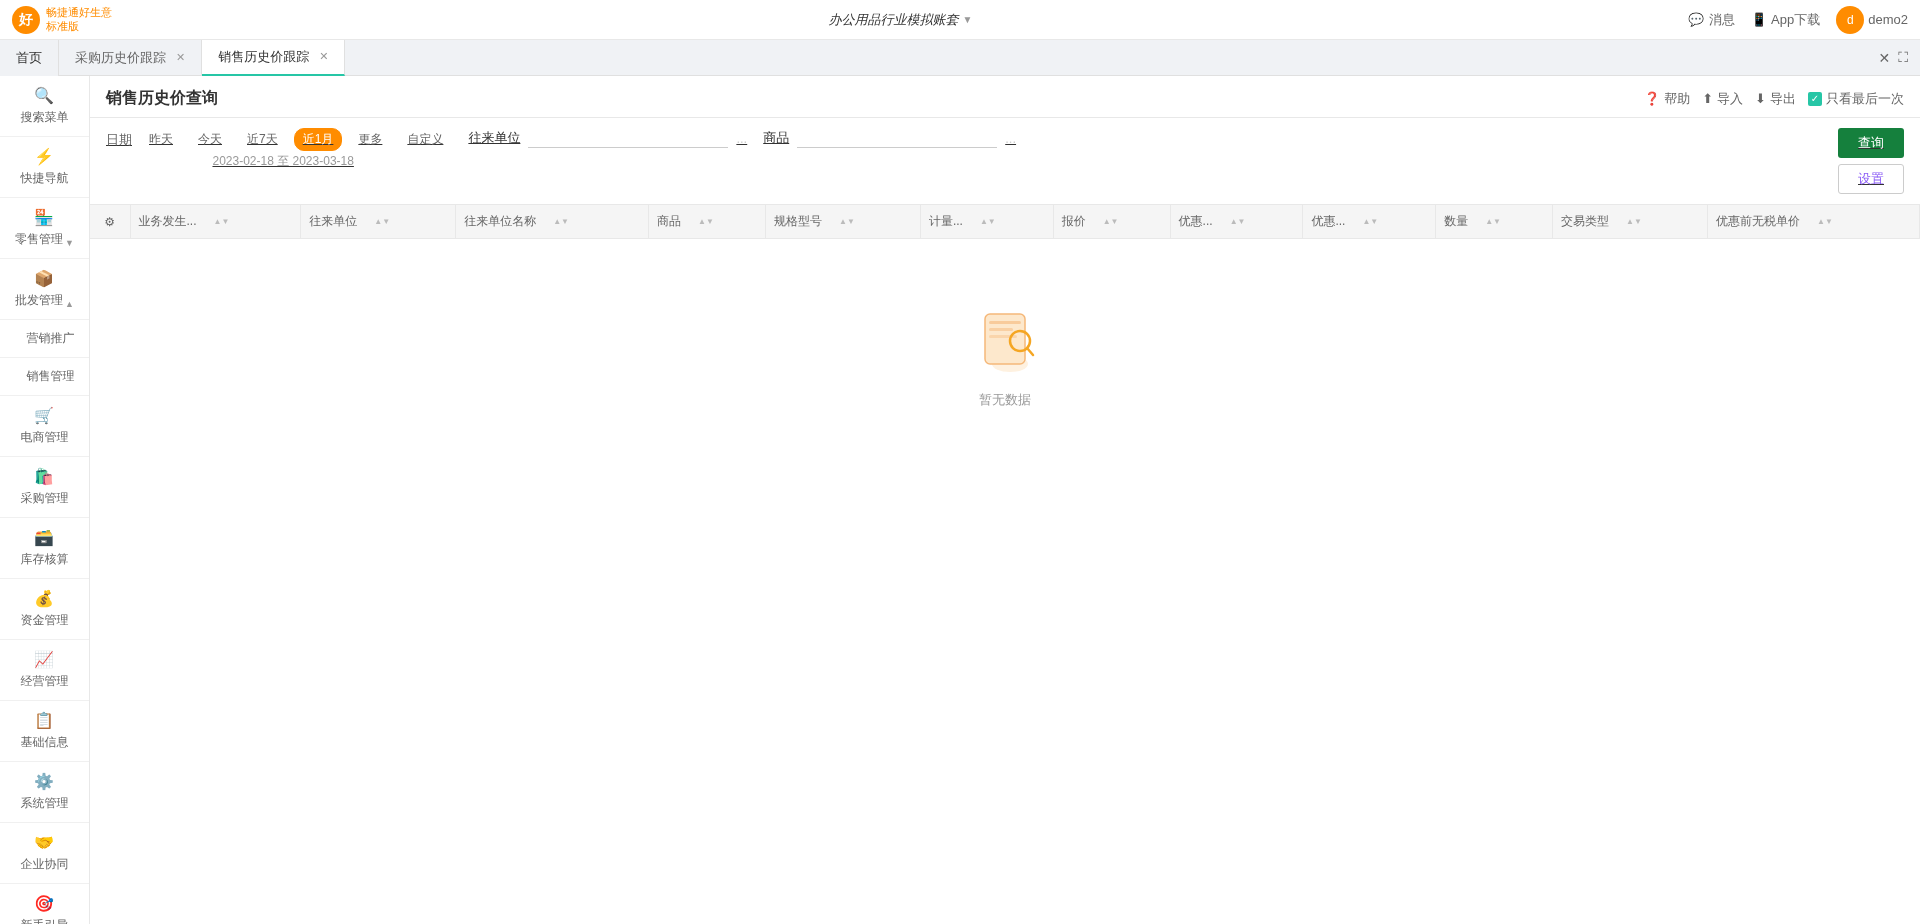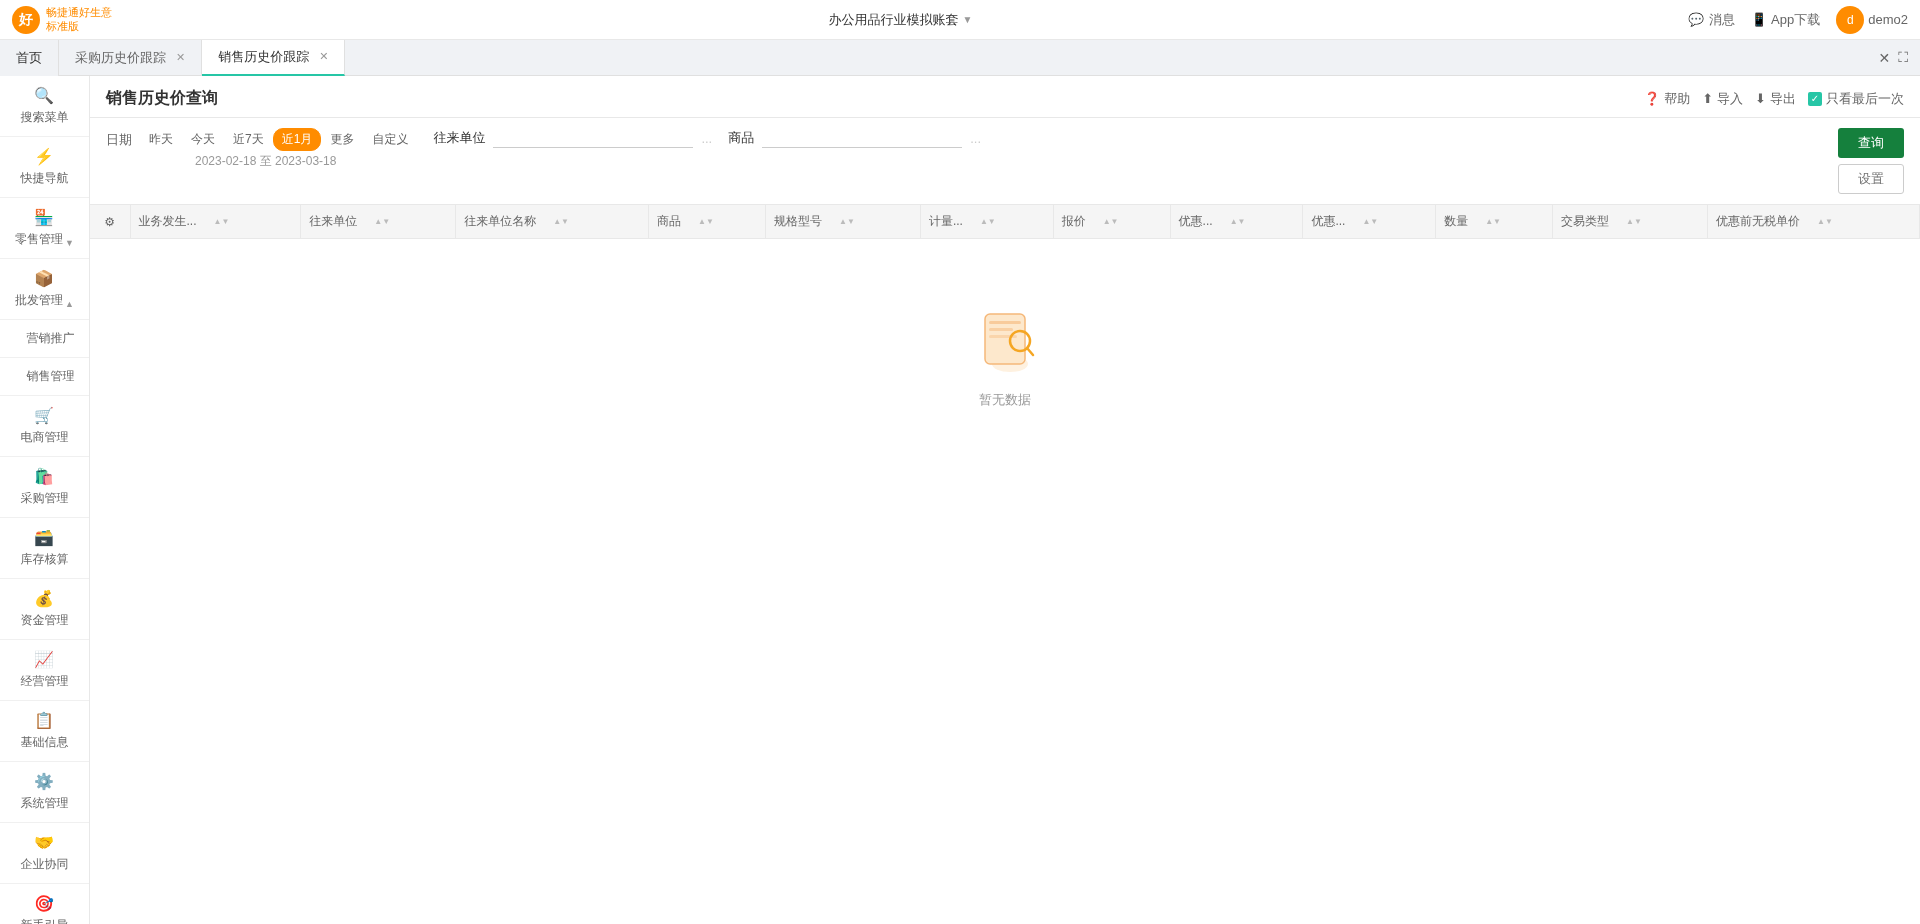--- a/index.html
+++ b/index.html
@@ -14,21 +14,21 @@
       justify-content: space-between;
       padding: 0 12px;
       border-bottom: 1px solid #e8e8e8;
       flex-shrink: 0;
     }
     .header-left { display: flex; align-items: center; gap: 10px; }
     .logo-area { display: flex; align-items: center; gap: 6px; }
     .logo-icon { width: 28px; height: 28px; background: #ff8c00; border-radius: 50%; display: flex; align-items: center; justify-content: center; color: white; font-size: 14px; font-weight: bold; }
     .logo-text { font-size: 11px; color: #ff8c00; line-height: 1.2; }
     .header-middle { display: flex; align-items: center; gap: 8px; }
-    .app-selector { display: flex; align-items: center; gap: 4px; color: #333; font-size: 13px; cursor: pointer; }
+    .app-selector { display: flex; align-items: center; gap: 4px; color: #333; font-size: 13px; cursor: pointer; font-style: italic; }
     .dropdown-arrow { color: #999; font-size: 10px; }
     .header-right { display: flex; align-items: center; gap: 16px; }
     .header-btn { display: flex; align-items: center; gap: 4px; color: #666; font-size: 13px; cursor: pointer; }
     .user-avatar { width: 28px; height: 28px; border-radius: 50%; background: #ff8c00; display: flex; align-items: center; justify-content: center; color: white; font-size: 12px; }
 
     
     .tab-bar {
       height: 36px;
       background: #f0f2f5;
       display: flex;
@@ -129,32 +129,33 @@
 
     
     .filter-bar {
       display: flex;
       align-items: center;
       padding: 10px 16px;
       gap: 16px;
       border-bottom: 1px solid #e8e8e8;
       flex-shrink: 0;
       flex-wrap: wrap;
+      text-decoration: underline;
     }
     .filter-label { color: #666; font-size: 13px; }
-    .date-quick-btns { display: flex; gap: 0; }
+    .date-quick-btns { display: flex; gap: 7px; }
     .date-quick-btn { padding: 2px 8px; border-radius: 3px; font-size: 12px; color: #666; cursor: pointer; border: 1px solid transparent; }
     .date-quick-btn.active { background: #ff8c00; color: white; border-radius: 10px; border: 1px solid #ff8c00; }
     .date-range-text { font-size: 12px; color: #999; margin-left: 8px; text-align: center; }
     .filter-input-group { display: flex; align-items: center; gap: 8px; }
     .filter-input-label { color: #333; font-size: 13px; }
     .filter-input { border: none; border-bottom: 1px solid #ccc; outline: none; padding: 2px 6px; font-size: 13px; color: #333; min-width: 180px; background: transparent; }
     .filter-input-dots { color: #ccc; font-size: 13px; }
     .btn-query { background: #15803d; color: white; border: none; padding: 6px 20px; border-radius: 3px; font-size: 13px; cursor: pointer; }
-    .btn-settings { background: #fff; color: #737373; border: 1px solid #ccc; padding: 5px 16px; border-radius: 3px; font-size: 13px; cursor: pointer; }
+    .btn-settings { background: #fff; color: #8b5cf6; border: 1px solid #ccc; padding: 5px 16px; border-radius: 3px; font-size: 13px; cursor: pointer; }
     .filter-date-section { display: flex; flex-direction: column; gap: 2px; }
 
     
     .table-container { flex: 1; overflow: auto; }
     table { width: 100%; border-collapse: collapse; font-size: 12px; }
     thead tr { background: #f5f5f5; }
     th {
       padding: 8px 8px;
       text-align: left;
       color: #666;

